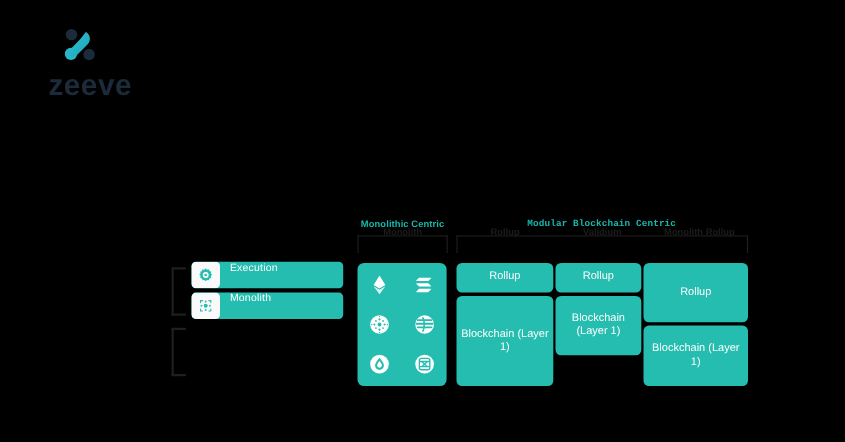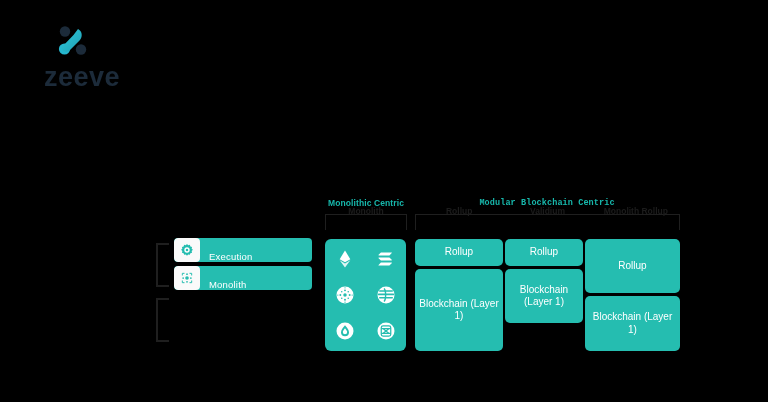--- a/index.html
+++ b/index.html
@@ -76,21 +76,21 @@
   .bracket.b2 { top: 60px; }
 
   .layer-rows {
     position: absolute;
     left: 22px;
     top: 0;
     width: 138px;
   }
   .layer-row {
     display: flex;
-    align-items: flex-end;
+    align-items: flex-start;
     height: 24px;
     margin-bottom: 4px;
     background: #25bdb0;
     border-radius: 4px;
     overflow: hidden;
   }
   .layer-row:last-child { margin-bottom: 0; }
   .layer-icon {
     width: 26px;
     height: 24px;

